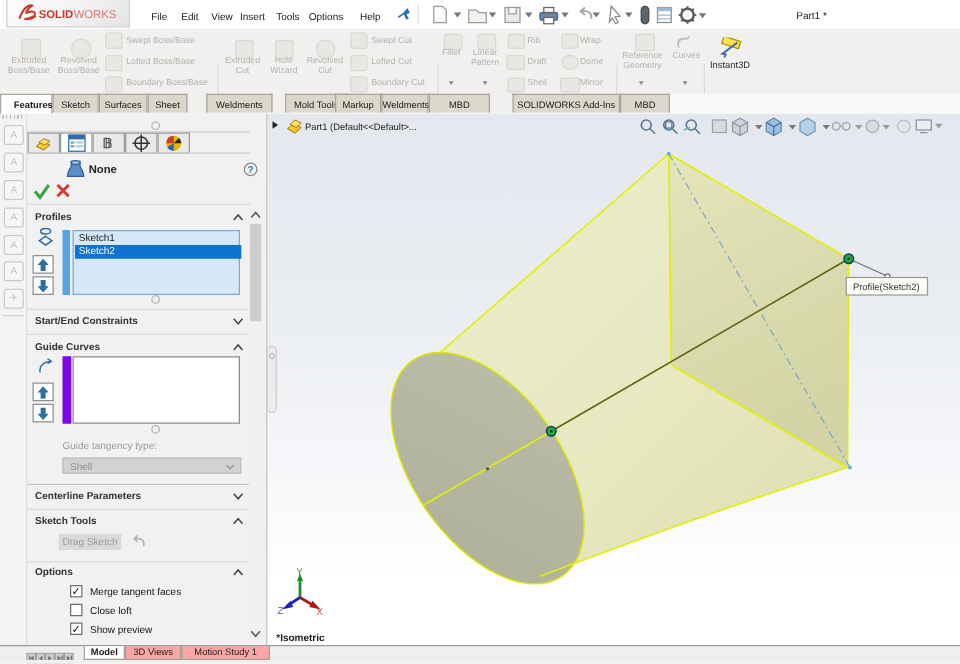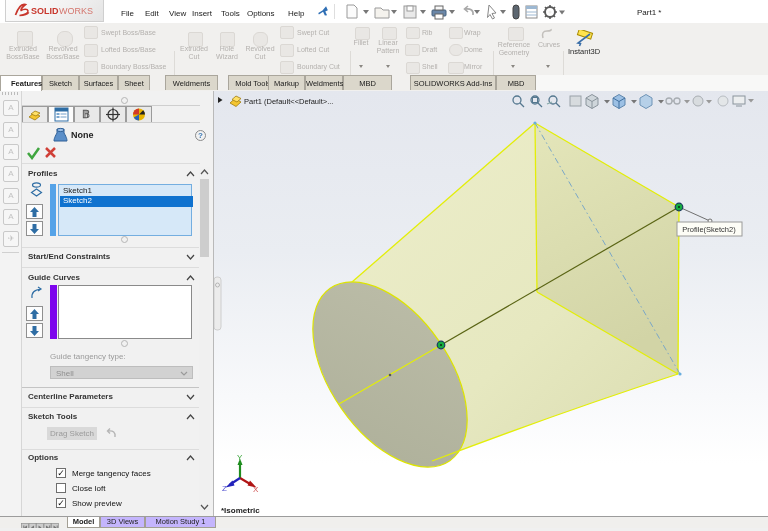--- a/index.html
+++ b/index.html
@@ -33,21 +33,21 @@
   .shead{font-size:8px;font-weight:bold;color:#333;}
   .sep{left:0;width:178px;height:1px;background:#dcdcdc;}
   .ud{left:4px;width:17px;height:15px;background:#fdfdfd;border:1px solid #8f8f8f;box-sizing:border-box;text-align:center;}
   .ud svg{display:block;margin:2px auto 0;}
   .cb{left:34px;width:10px;height:10px;border:1px solid #6e6e6e;background:#fff;box-sizing:border-box;font-size:9px;line-height:9px;color:#111;text-align:center;}
   .cbl{left:50px;font-size:8px;color:#111;}
   
   #viewport{left:213px;top:91px;width:555px;height:425px;border-left:1px solid #b9b9b9;box-sizing:border-box;}
   
   #btabs{left:0;top:516px;width:768px;height:12px;background:#f0efed;border-top:1px solid #9c9c9c;box-sizing:content-box;}
-  .btab{top:0px;height:11px;background:#c4b5fd;border:1px solid #a39f94;border-top:none;box-sizing:border-box;font-size:7.5px;color:#222;text-align:center;line-height:10px;}
+  .btab{top:0px;height:11px;background:#fca5a5;border:1px solid #a39f94;border-top:none;box-sizing:border-box;font-size:7.5px;color:#222;text-align:center;line-height:10px;}
   .btab.active{background:#fff;font-weight:bold;}
   #statusbar{left:0;top:528px;width:768px;height:3px;background:#f0f0f0;}
 </style>
 </head>
 <body>
 
 <div id="titlebar" class="abs">
   <div id="logo" class="abs">
     <svg width="97" height="21" style="position:absolute;left:0;top:0">
       <path d="M9.5 15 C12.5 6.5,16.5 3.5,19.5 4.5 C17 6.5,15.2 8.7,15 10.2" fill="none" stroke="#c8362c" stroke-width="1.7"></path>
@@ -348,21 +348,21 @@
   <svg class="abs" style="left:82px;top:337px" width="13" height="11">
       <path d="M11 9 q1 -7 -7 -6 m2 -2.5 l-2.5 2.5 l2.5 2.5" fill="none" stroke="#b5b5b5" stroke-width="1.4"></path>
     </svg>
   <div class="abs sep" style="top:358px"></div>
 
   <div class="abs shead" style="left:6px;top:362px">Options</div>
   <svg class="abs" style="left:164px;top:364px" width="9" height="6">
       <path d="M1 5 L4.5 1 L8 5" fill="none" stroke="#444" stroke-width="1.2"></path>
     </svg>
   <div class="abs cb" style="top:377px">✓</div>
-  <div class="abs cbl" style="top:378px">Merge tangency faces</div>
+  <div class="abs cbl" style="top:378px">Merge tangent faces</div>
   <div class="abs cb" style="top:392px"></div>
   <div class="abs cbl" style="top:393px">Close loft</div>
   <div class="abs cb" style="top:407px">✓</div>
   <div class="abs cbl" style="top:408px">Show preview</div>
 
   <div class="abs" style="left:177px;top:76px;width:11px;height:345px;background:#f0f0f0">
     <svg style="position:absolute;left:1px;top:2px" width="9" height="6">
         <path d="M1 5 L4.5 1 L8 5" fill="none" stroke="#555" stroke-width="1.2"></path>
       </svg>
     <div style="position:absolute;left:1px;top:12px;width:9px;height:78px;background:#cdcdcd"></div>

